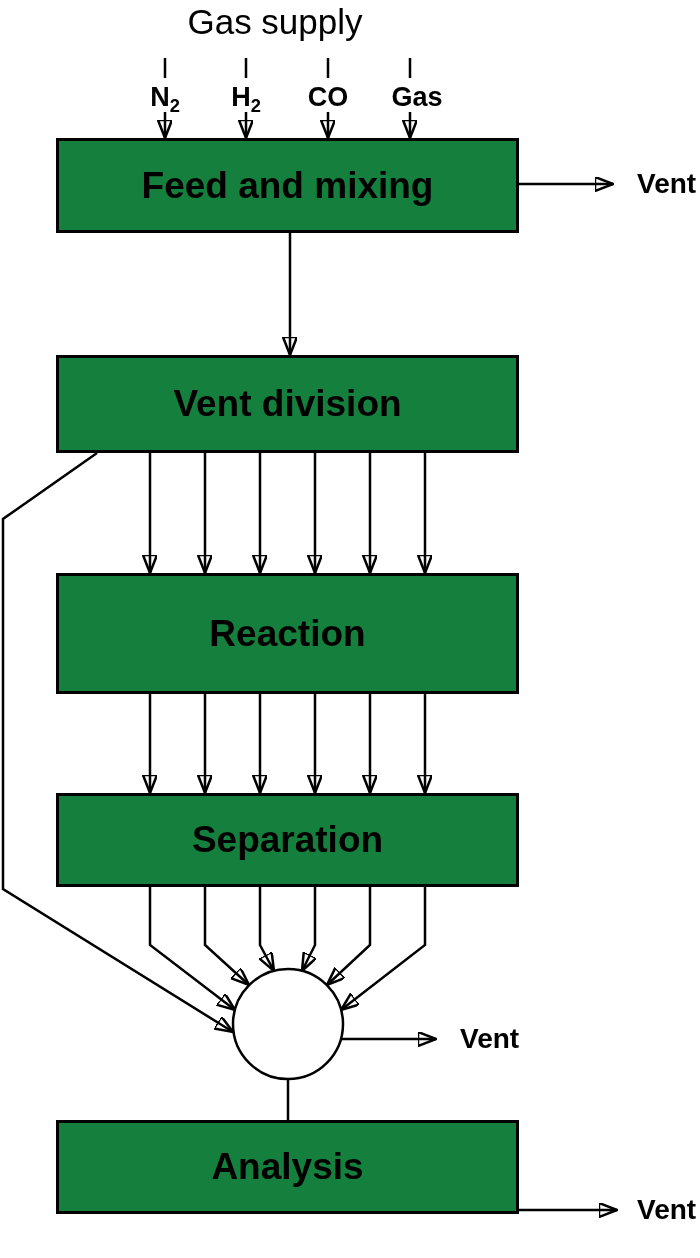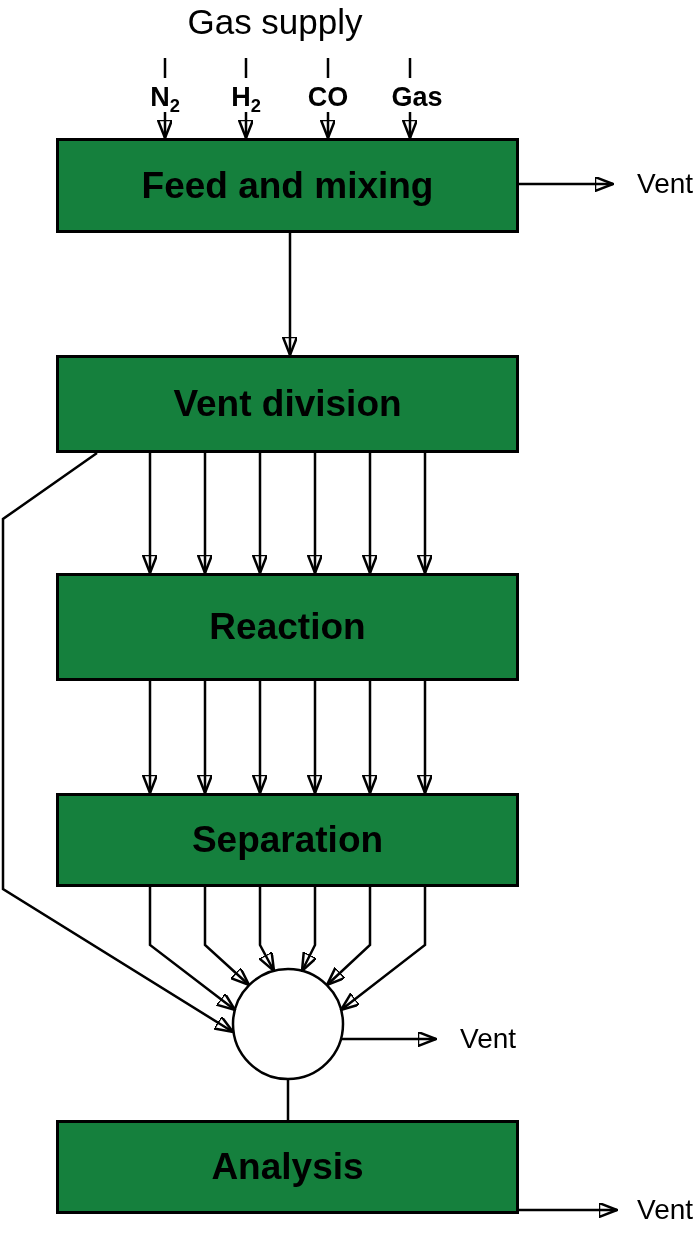--- a/index.html
+++ b/index.html
@@ -34,26 +34,26 @@
     left: 56px; width: 463px;
     box-sizing: border-box;
     border: 3px solid #000000;
     background: #15803d;
     display: flex; align-items: center; justify-content: center;
     font-size: 37px; font-weight: bold;
     white-space: nowrap;
   }
   .box-feed       { top: 138px;  height: 95px; }
   .box-flow       { top: 355px;  height: 98px; }
-  .box-reaction   { top: 573px;  height: 108px; }
+  .box-reaction   { top: 573px;  height: 121px; }
   .box-separation { top: 793px;  height: 94px; }
   .box-analysis   { top: 1120px; height: 94px; }
   .vent {
     position: absolute;
-    font-size: 28px; font-weight: normal;
+    font-size: 28px; font-weight: bold;
     white-space: nowrap;
     line-height: 30px;
   }
   .vent-top    { left: 637px; top: 169px; }
   .vent-mid    { left: 460px; top: 1024px; }
   .vent-bottom { left: 637px; top: 1195px; }
   svg line, svg path { stroke: #000000; stroke-width: 2.5px; fill: none; }
   svg circle { stroke: #000000; stroke-width: 2.5px; fill: #ffffff; }
 </style>
 </head>

